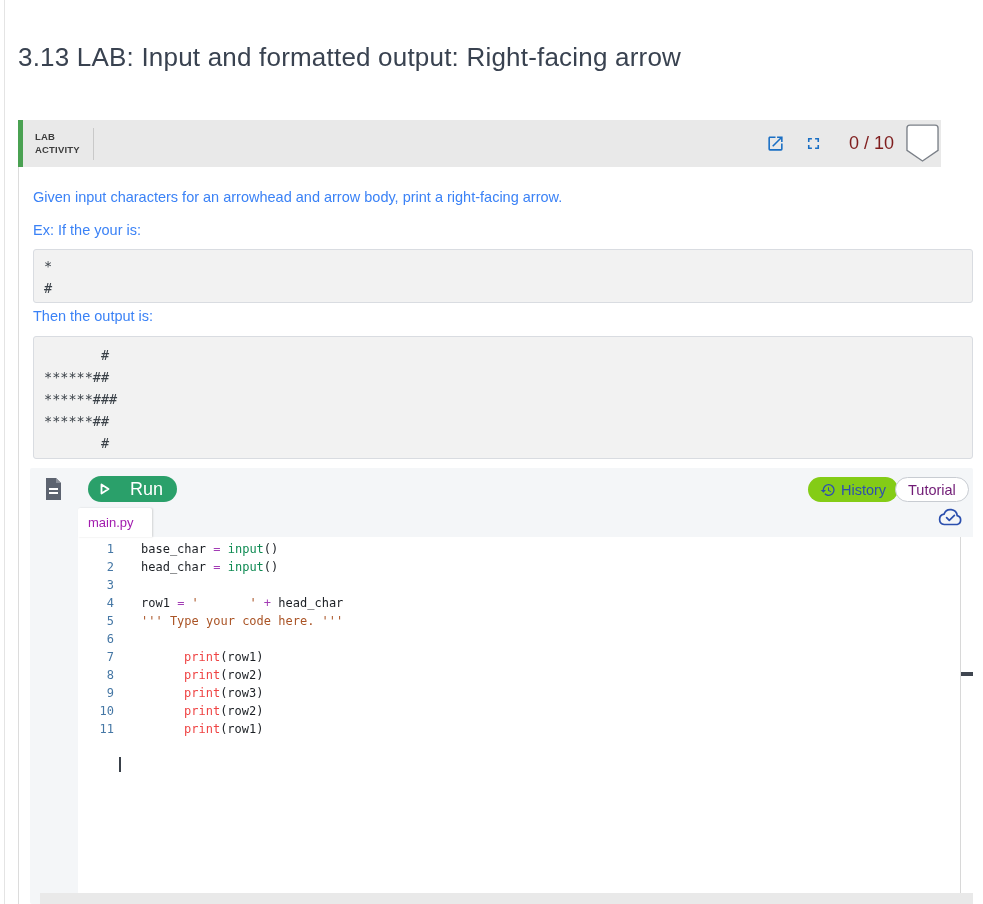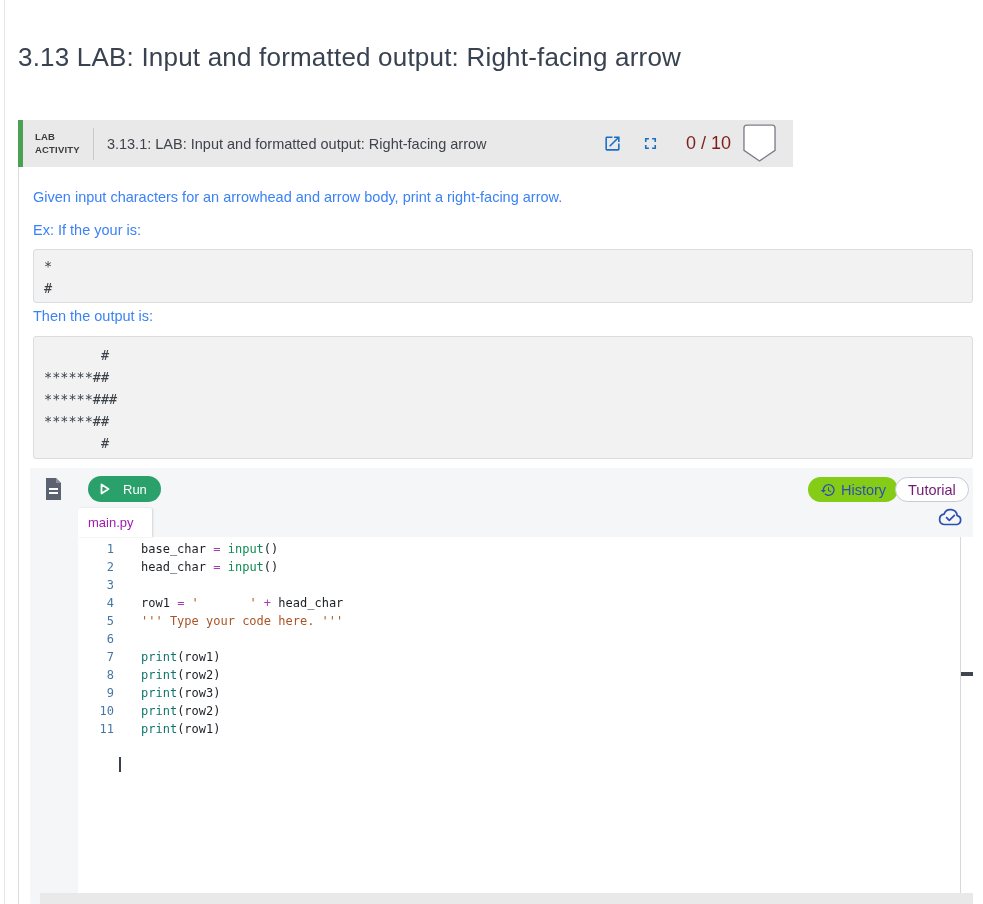--- a/index.html
+++ b/index.html
@@ -4,21 +4,21 @@
 <style>
   * { margin:0; padding:0; box-sizing:border-box; }
   html,body { width:983px; height:904px; background:#fff; font-family:"Liberation Sans", sans-serif; position:relative; overflow:hidden; }
 
   .page-edge-line { position:absolute; left:4px; top:0; width:1px; height:904px; background:#e4e4e4; }
   .activity-left-line { position:absolute; left:18px; top:120px; width:1px; height:784px; background:#dcdcdc; }
 
   .page-title { position:absolute; left:18px; top:42px; font-size:26px; font-weight:500; color:#394250; letter-spacing:.2px; }
 
   
-  .activity-bar { position:absolute; left:18px; top:120px; width:775px; height:47px; background:#e9e9e9; border-left:5px solid #4aa152; display:flex; align-items:center; padding-right:17px; }
+  .activity-bar { position:absolute; left:18px; top:120px; width:923px; height:47px; background:#e9e9e9; border-left:5px solid #4aa152; display:flex; align-items:center; padding-right:2px; }
   .lab-badge { margin-left:12px; font-size:9.5px; font-weight:bold; color:#3c3c3c; line-height:1.3; letter-spacing:.2px; }
   .bar-divider { width:1px; height:32px; background:#c9c9c9; margin:0 13px; }
   .bar-title { font-size:14.5px; color:#3f434a; }
   .bar-right { margin-left:auto; display:flex; align-items:center; }
   .bar-icon { width:19px; height:19px; cursor:pointer; }
   .icon-open-new { margin-right:19px; }
   .icon-fullscreen { margin-right:26px; }
   .bar-score { font-size:18px; color:#7f1d1d; margin-right:12px; white-space:pre; }
   .shield { width:33px; height:39px; }
 
@@ -27,59 +27,58 @@
   .desc { top:189px; }
   .ex-intro { top:222px; }
   .then-intro { top:308px; }
   .example-block { position:absolute; left:33px; width:940px; background:#f2f2f2; border:1px solid #d9dce1; border-radius:3px; font-family:"DejaVu Sans Mono", monospace; font-size:13.5px; color:#3a4148; line-height:22px; white-space:pre; }
   .input-block { top:249px; height:54px; padding:5px 10px; }
   .output-block { top:336px; height:123px; padding:7px 10px; }
 
   
   .editor-wrap { position:absolute; left:30px; top:468px; width:943px; height:436px; background:#f4f6f8; border-radius:2px; }
   .file-icon { position:absolute; left:13px; top:9px; width:21px; height:24px; }
-  .run-btn { position:absolute; left:58px; top:8px; height:26px; border:none; border-radius:13px; background:#2aa06a; color:#fff; font-size:13px; font-family:"Liberation Sans",sans-serif; display:flex; align-items:center; gap:13px; padding:0 14px 0 12px; cursor:pointer; }
+  .run-btn { position:absolute; left:58px; top:8px; height:26px; border:none; border-radius:13px; background:#2aa06a; color:#fff; font-size:18px; font-family:"Liberation Sans",sans-serif; display:flex; align-items:center; gap:20px; padding:0 14px 0 12px; cursor:pointer; }
   .history-btn { position:absolute; left:778px; top:9px; height:25px; border:none; border-radius:13px; background:#84cc16; color:#2d4fb0; font-size:14.5px; font-family:"Liberation Sans",sans-serif; display:flex; align-items:center; gap:5px; padding:0 12px; cursor:pointer; }
   .tutorial-btn { position:absolute; left:865px; top:9px; height:25px; border:1px solid #c8ccd2; border-radius:13px; background:#fff; color:#701a75; font-size:14.5px; font-family:"Liberation Sans",sans-serif; display:flex; align-items:center; padding:0 12px; cursor:pointer; }
   .tab { position:absolute; left:48px; top:40px; width:74px; height:29px; background:#fff; border-radius:2px 2px 0 0; box-shadow:1px 0 2px rgba(0,0,0,.14); font-size:13px; color:#a21caf; line-height:29px; padding-left:10px; cursor:pointer; z-index:2; }
   .cloud-icon { position:absolute; left:908px; top:38px; width:25px; height:21px; }
 
   
   .editor { position:absolute; left:48px; top:69px; width:895px; height:356px; background:#fff; font-family:"DejaVu Sans Mono", monospace; font-size:12px; overflow:hidden; }
   .code-lines { position:absolute; left:0; top:3px; width:882px; }
   .code-row { display:flex; height:18px; line-height:18px; }
   .gutter-num { width:40px; padding-right:4px; text-align:right; color:#4577a5; flex:none; }
   .code-row.active .gutter-num { color:#2a3850; }
   .code-content { flex:1; padding-left:23px; white-space:pre; }
   .code-row.active .code-content { background:#ececec; }
   .tok-plain { color:#1b1f24; }
   .tok-op { color:#a33cb5; }
   .tok-builtin { color:#0f8b53; }
-  .tok-func { color:#0f766e; }
+  .tok-func { color:#ef4444;margin-left:43px; }
   .tok-str { color:#aa5426; }
   .scroll-line { position:absolute; left:882px; top:0; bottom:0; width:1px; background:#d8d8d8; }
   .scroll-thumb { position:absolute; left:883px; top:135px; width:12px; height:4px; background:#3f4650; cursor:pointer; }
   .cursor { position:absolute; left:41px; top:220px; width:2px; height:15px; background:#394049; }
   .bottom-strip { position:absolute; left:10px; right:0; bottom:0; height:11px; background:#e9e9e9; }
 </style>
 </head>
 <body>
 
 <div class="page-edge-line"></div>
 <div class="activity-left-line"></div>
 
 <h1 class="page-title">3.13 LAB: Input and formatted output: Right-facing arrow</h1>
 
 <div class="activity-bar">
   <div class="lab-badge">
     <div>LAB</div>
     <div>ACTIVITY</div>
   </div>
   <div class="bar-divider"></div>
-  <div class="bar-title">3.13.1: LAB: Input and formatted output: Right-facing arrow</div>
   <div class="bar-right">
     <svg class="bar-icon icon-open-new" viewBox="0 0 24 24" fill="#1a6fc4">
         <path d="M14,3V5H17.59L7.76,14.83L9.17,16.24L19,6.41V10H21V3M19,19H5V5H12V3H5C3.89,3 3,3.9 3,5V19A2,2 0 0,0 5,21H19A2,2 0 0,0 21,19V12H19V19Z"></path>
       </svg>
     <svg class="bar-icon icon-fullscreen" viewBox="0 0 24 24" fill="#1a6fc4">
         <path d="M5,5H10V7H7V10H5V5M14,5H19V10H17V7H14V5M17,14H19V19H14V17H17V14M10,17V19H5V14H7V17H10Z"></path>
       </svg>
     <div class="bar-score">0 / 10</div>
     <svg class="shield" viewBox="0 0 34 40">
         <path d="M4 1 H30 Q33 1 33 4 V27 L17 38 L1 27 V4 Q1 1 4 1 Z" fill="#ffffff" stroke="#7b8088" stroke-width="1.4"></path>

